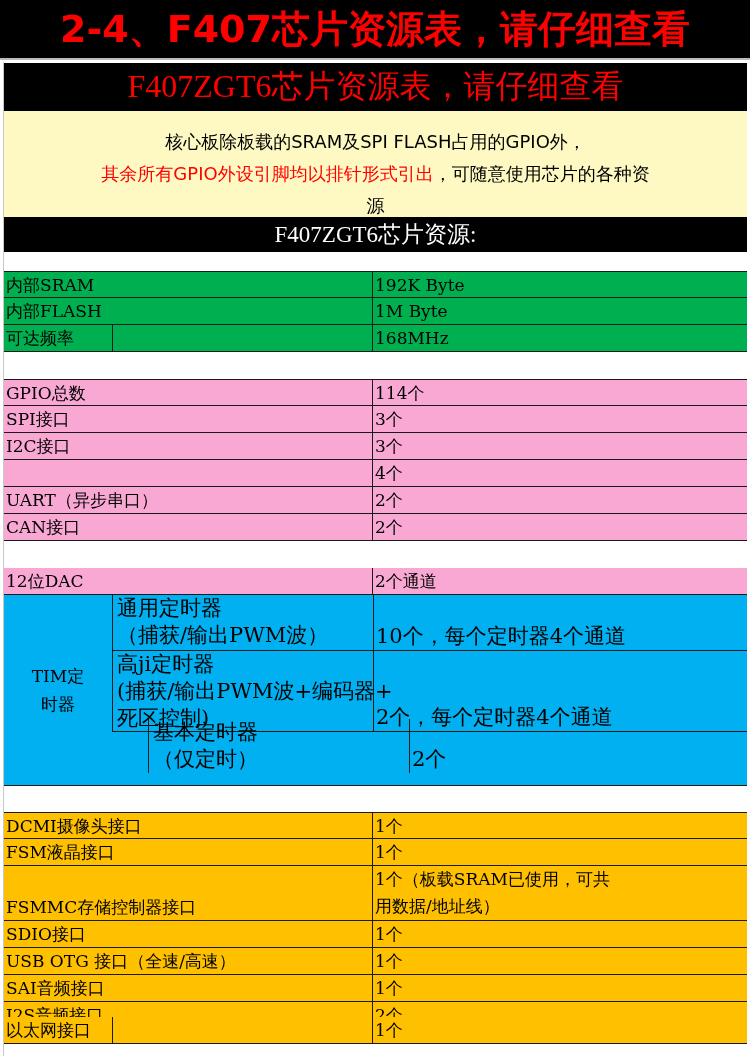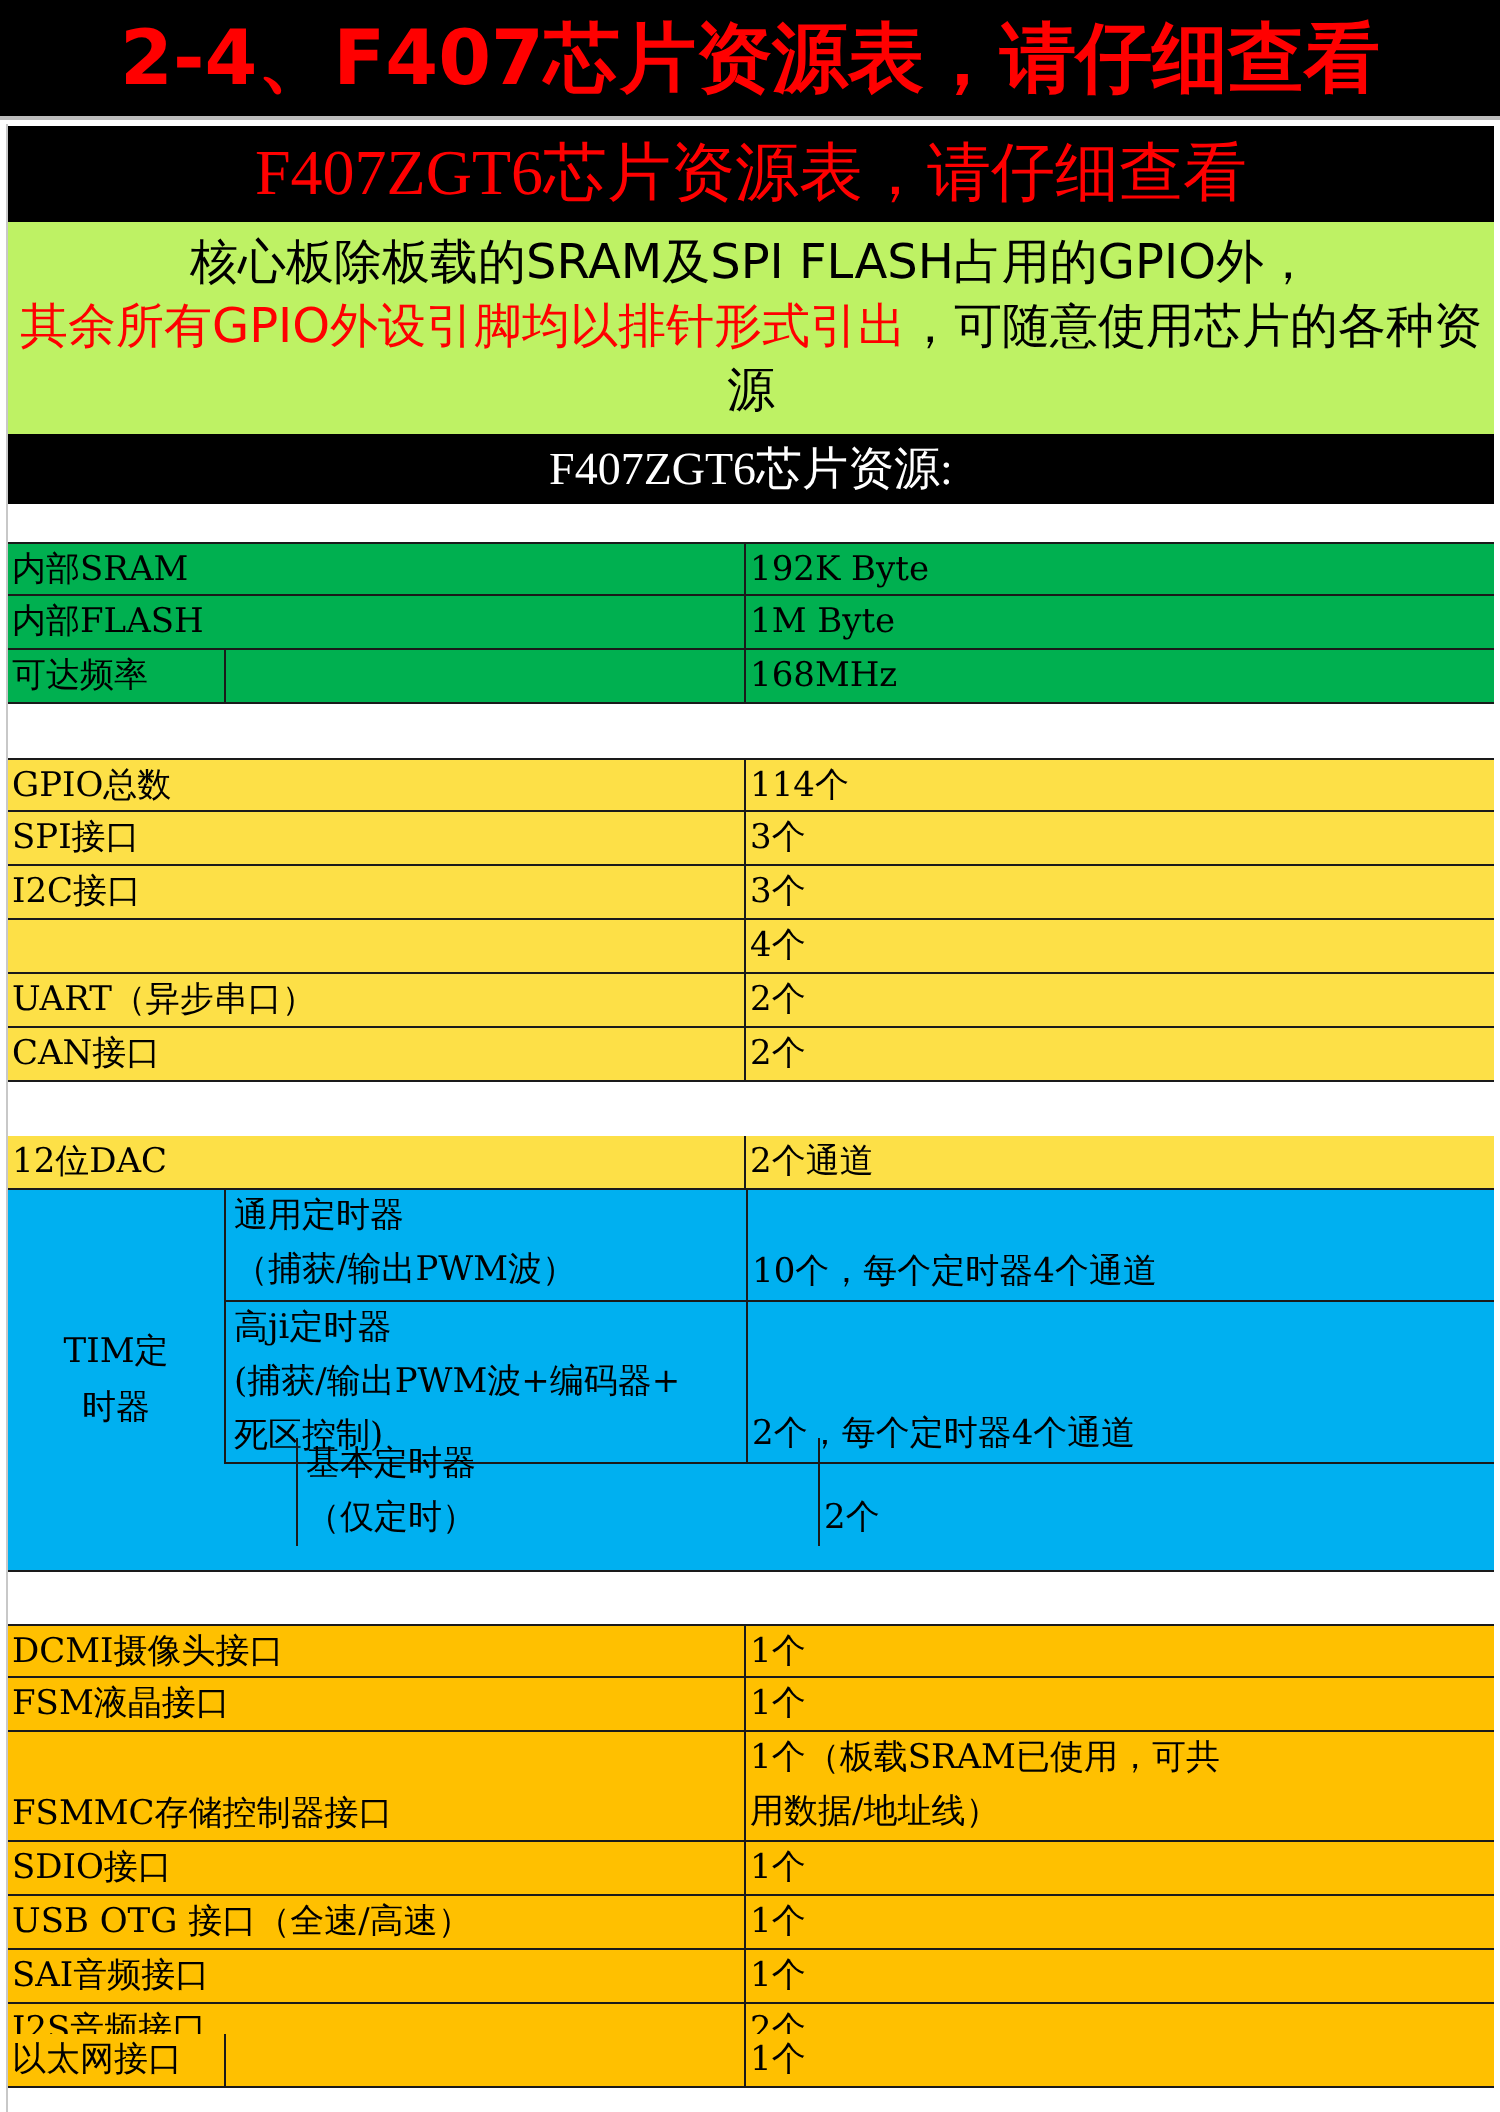--- a/index.html
+++ b/index.html
@@ -22,57 +22,57 @@
   }
   .blk { position:absolute; left:0; width:743px; }
 
   .hdr-red {
     top:1px; height:48px; background:#000;
     display:flex; align-items:center; justify-content:center;
   }
   .hdr-red span { color:#ff0000; font-size:32px; font-family:"Liberation Serif", "DejaVu Serif", serif; white-space:nowrap; }
 
   .note {
-    top:49px; height:106px; background:#bef264;
+    top:49px; height:106px; background:#fef9c3;
     text-align:center; font-family:"DejaVu Sans","Liberation Sans",sans-serif;
-    font-size:24px; line-height:32px; padding-top:4px; color:#000;
+    font-size:18px; line-height:32px; padding-top:15px; color:#000;
   }
   .note .red { color:#ff0000; }
 
   .hdr-white {
     top:155px; height:35px; background:#000;
     display:flex; align-items:center; justify-content:center;
   }
   .hdr-white span { color:#fff; font-size:23px; font-family:"Liberation Serif","DejaVu Serif",serif; }
 
   .spacer { background:#fff; }
 
   .row {
     position:absolute; left:0; width:743px; height:27px;
     border-bottom:1px solid #1a1a1a;
     font-size:17px; line-height:26px; white-space:nowrap;
   }
   .row .k { position:absolute; left:2px; top:0; }
   .row .v { position:absolute; left:368px; top:0; padding-left:2px; border-left:1px solid #1a1a1a; height:100%; width:375px; }
   .green { background:#00b050; }
-  .blue { background:#fde047; }
+  .blue { background:#f9a8d4; }
   .orange { background:#ffc000; }
   .topline { border-top:1px solid #1a1a1a; }
   .vsplit { position:absolute; left:108px; top:0; height:100%; border-left:1px solid #1a1a1a; }
 
   
   .tim { position:absolute; left:0; width:743px; background:#00b0f0; border-bottom:1px solid #1a1a1a; }
   .tim-label {
     position:absolute; left:0; top:0; width:108px; height:100%;
     display:flex; align-items:center; justify-content:center; text-align:center;
     font-size:17px; line-height:28px;
   }
   .tim-sub {
     position:absolute; left:108px; width:635px; border-left:1px solid #1a1a1a;
-    font-size:17px; line-height:27px;
+    font-size:21px; line-height:27px;
   }
   .tim-sub.b { border-bottom:1px solid #1a1a1a; }
   .tim-sub .sk { position:absolute; left:4px; top:0; white-space:nowrap; }
   .tim-sub .sv { position:absolute; left:260px; top:0; height:100%; border-left:1px solid #1a1a1a; padding-left:2px; width:375px; }
   .tim-sub .sv span { position:absolute; bottom:0; left:2px; white-space:nowrap; }
 
   .tall { height:55px; }
   .tall .k { top:auto; bottom:0; }
   .tall .v span { display:block; line-height:27px; }
 </style>

